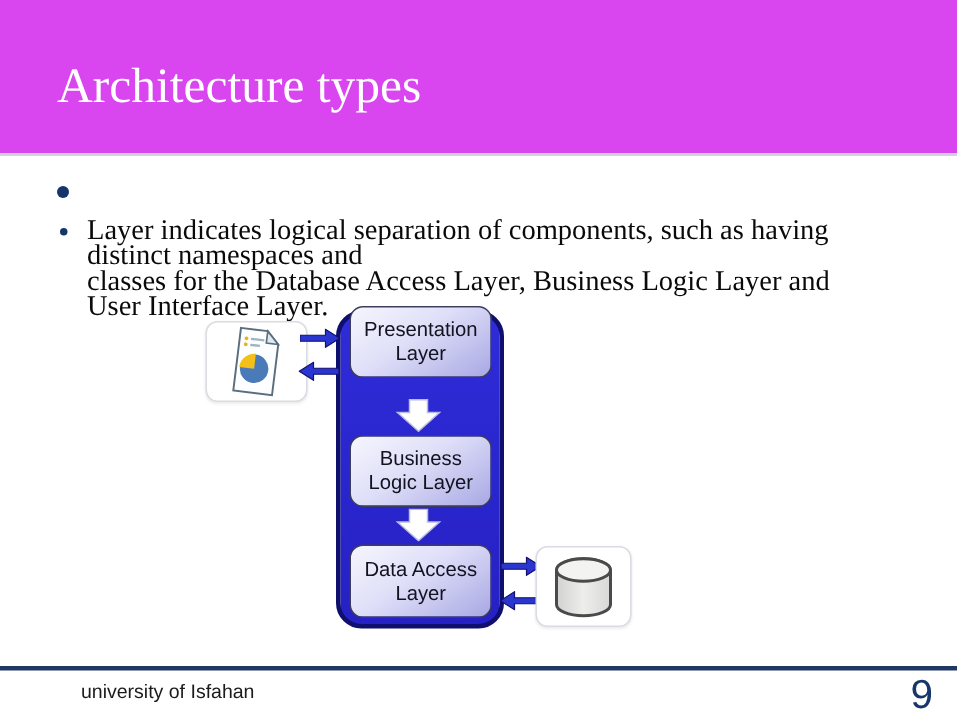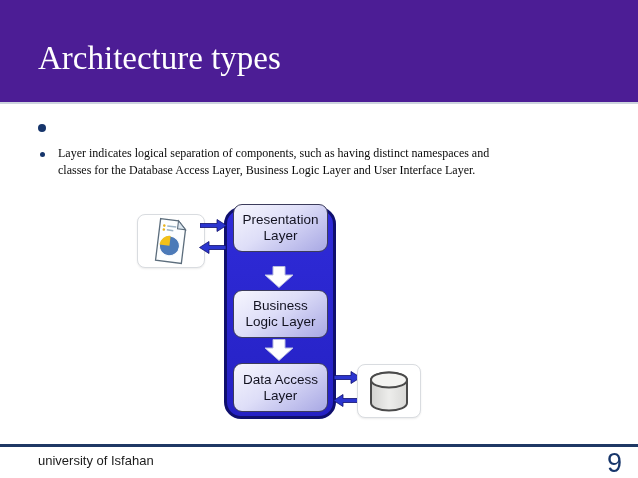--- a/index.html
+++ b/index.html
@@ -3,21 +3,21 @@
 <meta charset="utf-8">
 <style>
   html,body{margin:0;padding:0;background:#888;}
   .slide{
     position:relative;width:638px;height:478px;background:#ffffff;
     overflow:hidden;font-family:"Liberation Sans",sans-serif;margin:0 auto;
   }
   
   .header{
     position:absolute;left:0;top:0;width:638px;height:102px;
-    background:#4c1d95;border-bottom:2px solid #ccd4de;
+    background:#d946ef;border-bottom:2px solid #ccd4de;
   }
   .title{
     position:absolute;left:38px;top:40px;
     font-family:"Liberation Serif",serif;font-size:33px;color:#ffffff;
     white-space:nowrap;font-weight:normal;
   }
   
   .bullet1-dot{
     position:absolute;left:38px;top:124px;width:8px;height:8px;border-radius:50%;
     background:#16356b;
@@ -25,21 +25,21 @@
   .bullet1-text{
     position:absolute;left:58px;top:112px;width:540px;
     font-family:"Liberation Serif",serif;font-weight:bold;font-size:22px;color:#0a0a0a;
   }
   .bullet2-dot{
     position:absolute;left:40px;top:152px;width:5px;height:5px;border-radius:50%;
     background:#16356b;
   }
   .bullet2-text{
     position:absolute;left:58px;top:145px;width:530px;
-    font-family:"Liberation Serif",serif;font-size:12px;color:#0a0a0a;
+    font-family:"Liberation Serif",serif;font-size:19px;color:#0a0a0a;
     line-height:17px;white-space:pre-line;
   }
   
   .doc-card{
     position:absolute;left:137px;top:214px;width:66px;height:52px;
     background:#ffffff;border:1px solid #d9dce0;border-radius:8px;
     box-shadow:0 1px 2px rgba(0,0,0,0.08);
   }
   .doc-card svg{position:absolute;left:8px;top:2px;}
   .layer-container{
@@ -70,21 +70,21 @@
     position:absolute;left:357px;top:364px;width:62px;height:52px;
     background:#ffffff;border:1px solid #d9dce0;border-radius:8px;
     box-shadow:0 1px 2px rgba(0,0,0,0.08);
   }
   .db-card svg{position:absolute;left:3px;top:2px;}
   
   .footer-line{
     position:absolute;left:0;top:444px;width:638px;height:3px;background:#1f3864;
   }
   .footer-institution{
-    position:absolute;left:38px;top:453px;
+    position:absolute;left:54px;top:453px;
     font-family:"Liberation Sans",sans-serif;font-size:13px;color:#1b1b1b;
   }
   .page-number{
     position:absolute;right:16px;top:448px;
     font-family:"Liberation Sans",sans-serif;font-size:27px;color:#17366b;
   }
 </style>
 </head>
 <body>
 

